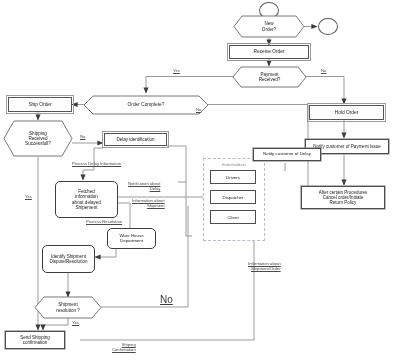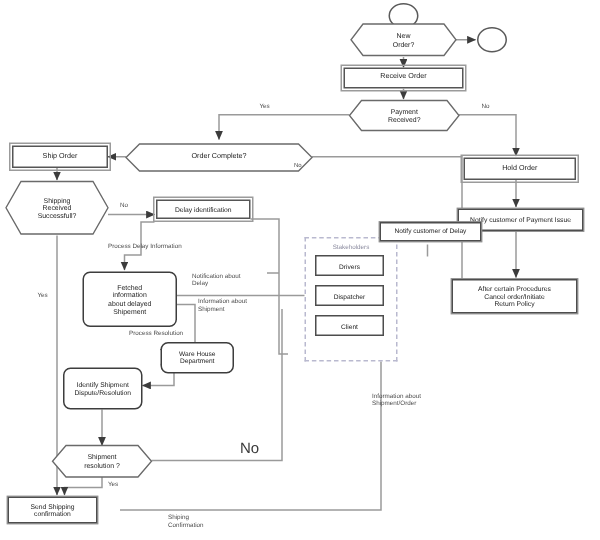--- a/index.html
+++ b/index.html
@@ -73,24 +73,25 @@
     justify-content: center;
     text-align: center;
     line-height: 1.12;
     color: #1a1a1a;
     white-space: pre-line;
   }
   .edge-label {
     position: absolute;
     color: #4a4a4a;
     white-space: pre-line;
-    text-align: left;
+    text-align: right;
     line-height: 1.15;
     z-index: 4;
     background: transparent;
+    text-decoration: underline;
   }
   .group-box {
     position: absolute;
     border: 1px dashed #b9b9cf;
     background: #ffffff;
     z-index: 2;
   }
   .group-title {
     position: absolute;
     color: #8a8a9e;

